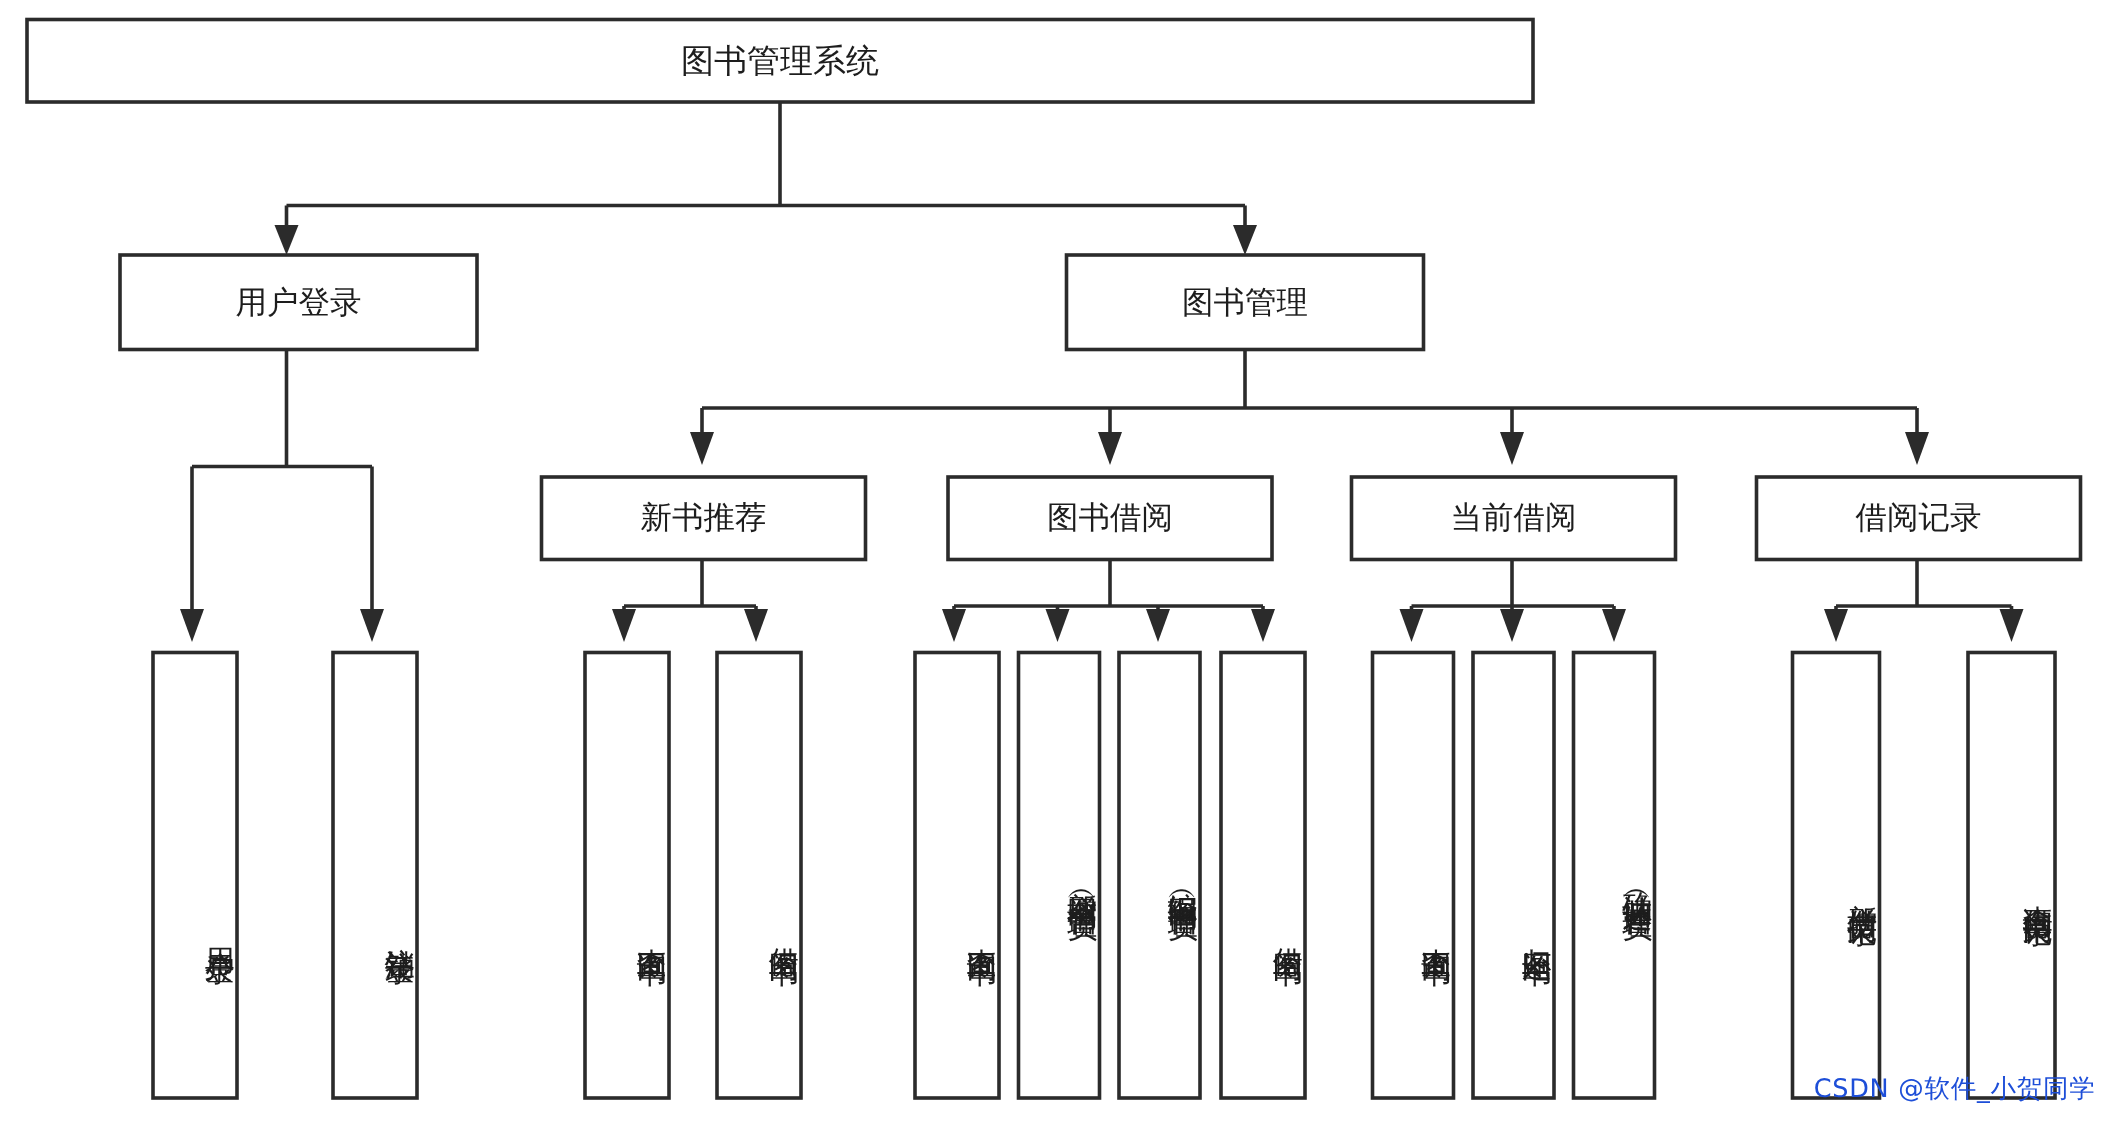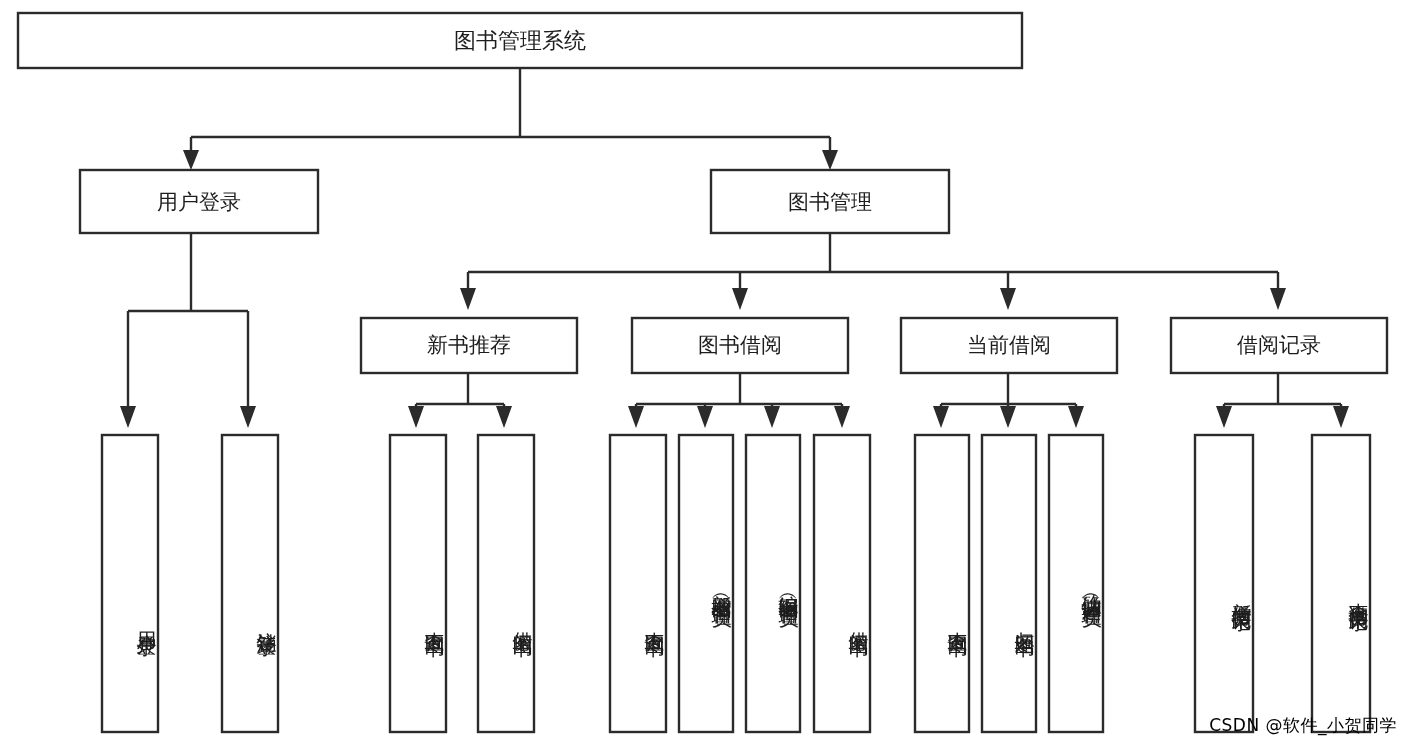--- a/index.html
+++ b/index.html
@@ -68,21 +68,21 @@
     align-items: flex-start;
     justify-content: center;
     pointer-events: none;
   }
   .watermark {
     position: absolute;
     right: 8px;
     bottom: 6px;
     font-family: "DejaVu Sans", "Liberation Sans", sans-serif;
     font-size: 17px;
-    color: #000000;
+    color: #1d4ed8;
     white-space: nowrap;
     letter-spacing: 0.5px;
   }
 </style>
 </head>
 <body>
 
 <div id="diagram-root">
 
   <svg class="diagram-canvas" viewBox="0 0 1405 747" xmlns="http://www.w3.org/2000/svg">

